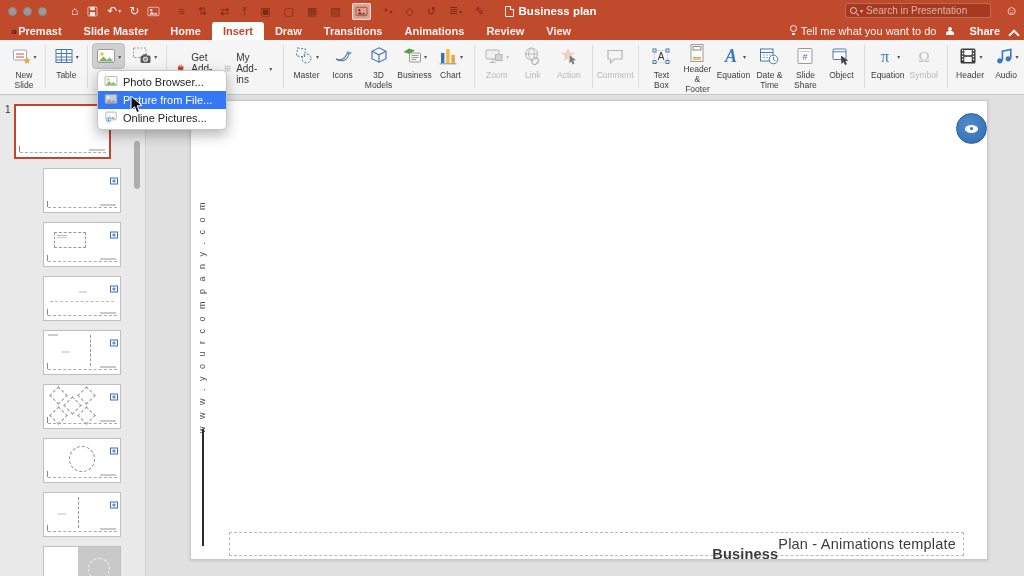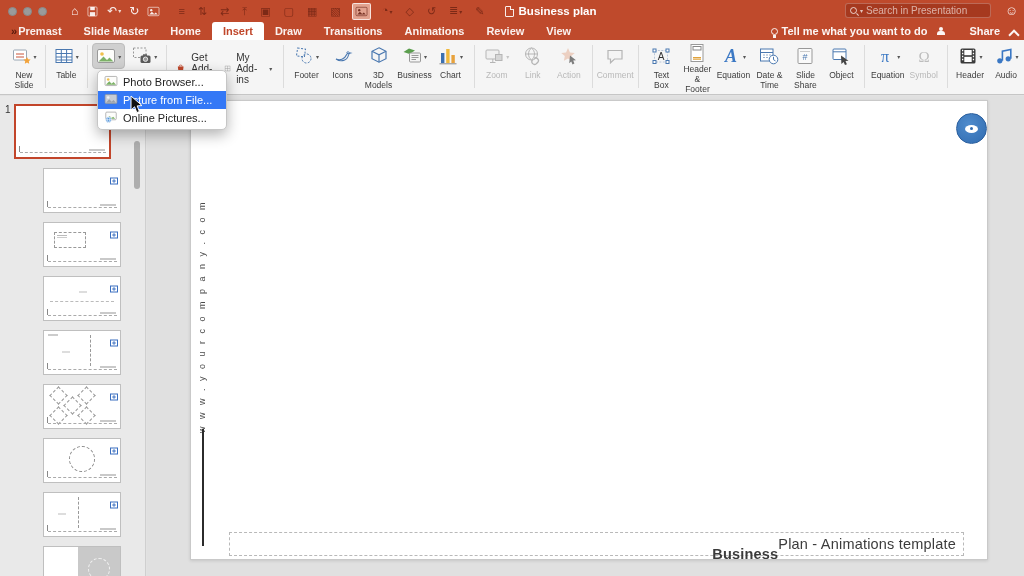--- a/index.html
+++ b/index.html
@@ -31,24 +31,24 @@
   #smiley { position:absolute; right:6px; top:4px; color:rgba(255,255,255,.9); font-size:13px; line-height:13px; }
 
   
   #tabbar { position:absolute; left:0; top:22px; width:1024px; height:18px; background:#bf4a2c;
     display:flex; align-items:stretch; }
   .tab { display:flex; align-items:center; padding:0 11px; color:rgba(255,255,255,.92);
     font-size:11px; font-weight:600; white-space:nowrap; }
   .tab .pfx { color:rgba(60,12,4,.8); margin-right:1px; font-weight:700; }
   .tab.active { background:#fff; color:#c0462a; border-radius:3px 3px 0 0; }
   #tab-right { position:absolute; right:6px; top:0; height:18px; display:flex; align-items:center; gap:10px; }
-  #tellme { display:flex; align-items:center; gap:4px; color:rgba(255,255,255,.95); font-size:11px;font-weight:bold; }
+  #tellme { display:flex; align-items:flex-start; gap:4px; color:rgba(255,255,255,.95); font-size:11px; }
   .bulb { width:7px; height:7px; border:1.2px solid rgba(255,255,255,.9); border-radius:50%; position:relative; }
   .bulb:after { content:""; position:absolute; left:1.5px; top:6.5px; width:2.5px; height:2.5px; background:rgba(255,255,255,.9); }
-  #share { display:flex; align-items:center; gap:21px; color:rgba(255,255,255,.95); font-size:11px; font-weight:600; }
+  #share { display:flex; align-items:center; gap:12px; color:rgba(255,255,255,.95); font-size:11px; font-weight:600; }
   .person { width:11px; height:9px; position:relative; }
   .person:before { content:""; position:absolute; left:2px; top:0; width:4px; height:4px; border-radius:50%; background:rgba(255,255,255,.95); }
   .person:after { content:""; position:absolute; left:0; top:4.5px; width:8px; height:4px; border-radius:3px 3px 0 0; background:rgba(255,255,255,.95); }
   .chev { width:8px; height:8px; position:relative; }
   .chev:before { content:""; position:absolute; left:0; top:4px; width:6px; height:6px;
     border-left:2px solid rgba(255,255,255,.95); border-top:2px solid rgba(255,255,255,.95); transform:rotate(45deg); }
 
   
   #ribbon { position:absolute; left:0; top:40px; width:1024px; height:55px; background:#f5f5f5;
     border-bottom:1px solid #c6c6c6; display:flex; align-items:stretch; padding:2px 0 0 6px; }
@@ -291,21 +291,21 @@
       </div>
       <div class="rbn-sep strong"></div>
       <div class="rbn-item">
         <div class="rbn-iconrow">
           <svg class="ic20" viewBox="0 0 20 20">
             <rect x="3" y="2.5" width="8" height="8" fill="none" stroke="#4a78b0" stroke-dasharray="2 1.5" transform="rotate(8 7 6.5)"></rect>
             <circle cx="12.5" cy="12.5" r="4.5" fill="none" stroke="#4a78b0" stroke-dasharray="2 1.5"></circle>
           </svg>
           <span class="rbn-caret">▾</span>
         </div>
-        <div class="rbn-label">Footer</div>
+        <div class="rbn-label">Master</div>
       </div>
       <div class="rbn-item">
         <div class="rbn-iconrow">
           <svg class="ic20" viewBox="0 0 20 20">
             <path d="M3 13c4 1.5 8.5.5 10-3.5 .8-2 2.5-3 4.5-2.5-1 .3-1.8 1-2 2-1.2 5.5-7.5 7.5-12.5 4z" fill="none" stroke="#4a78b0" stroke-width="1.1"></path>
             <path d="M13.5 6.5l2-1" stroke="#4a78b0"></path>
           </svg>
         </div>
         <div class="rbn-label">Icons</div>
       </div>

